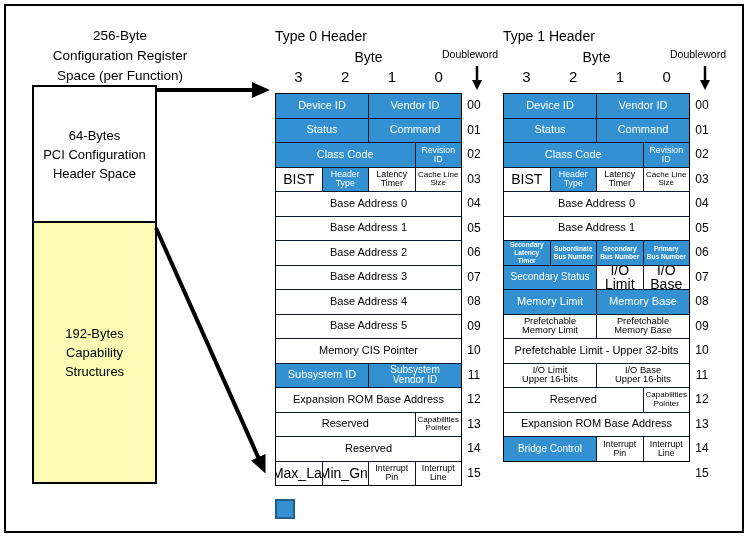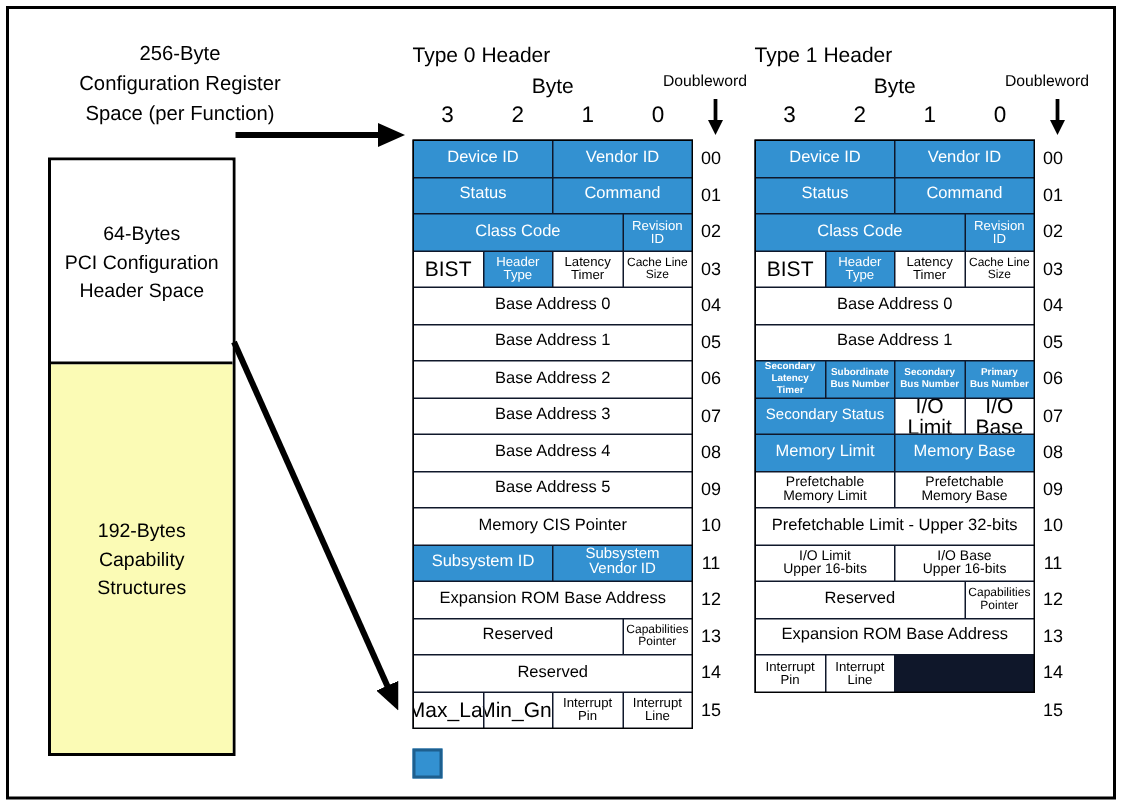--- a/index.html
+++ b/index.html
@@ -3,21 +3,21 @@
 <meta charset="utf-8">
 <style>
   html,body{margin:0;padding:0;background:#fff;}
   body{font-family:"Liberation Sans","DejaVu Sans",sans-serif;color:#000;}
   #stage{position:relative;width:748px;height:537px;background:#fff;overflow:hidden;}
   #frame{position:absolute;left:4px;top:4px;width:736px;height:525px;border:2px solid #000;}
 
   
   .main-title{position:absolute;left:10px;top:26px;width:220px;text-align:center;
     font-size:13.5px;line-height:20px;white-space:pre-line;}
-  .space-box{position:absolute;left:32px;top:105px;width:121px;height:395px;border:2px solid #000;}
+  .space-box{position:absolute;left:32px;top:85px;width:121px;height:395px;border:2px solid #000;}
   .space-top{position:absolute;left:0;top:0;width:100%;height:134px;background:#fff;
     border-bottom:2px solid #000;display:flex;align-items:center;justify-content:center;
     text-align:center;font-size:13px;line-height:19px;white-space:pre-line;}
   .space-bottom{position:absolute;left:0;top:136px;width:100%;bottom:0;background:var(--yellow);
     display:flex;align-items:center;justify-content:center;text-align:center;
     font-size:13px;line-height:19px;white-space:pre-line;}
 
   
   .hdrblock{position:absolute;top:24px;width:232px;height:465px;}
   .t0{left:263px;} .t1{left:491px;}
@@ -177,20 +177,21 @@
 Memory Base</div>
         <div class="cell fs-lg" style="grid-column: span 4;">Prefetchable Limit - Upper 32-bits</div>
         <div class="cell fs-sm2" style="grid-column: span 2;">I/O Limit
 Upper 16-bits</div>
         <div class="cell fs-sm2" style="grid-column: span 2;">I/O Base
 Upper 16-bits</div>
         <div class="cell fs-lg" style="grid-column: span 3;">Reserved</div>
         <div class="cell fs-xsm" style="grid-column: span 1;">Capabilities
 Pointer</div>
         <div class="cell fs-lg" style="grid-column: span 4;">Expansion ROM Base Address</div>
+        <div class="cell req fs-md2" style="grid-column: span 2;">Bridge Control</div>
         <div class="cell fs-sm" style="grid-column: span 1;">Interrupt
 Pin</div>
         <div class="cell fs-sm" style="grid-column: span 1;">Interrupt
 Line</div>
       </div>
     <div class="dwcol" id="dwcol-type1">
         <div class="dwnum">00</div>
         <div class="dwnum">01</div>
         <div class="dwnum">02</div>
         <div class="dwnum">03</div>

